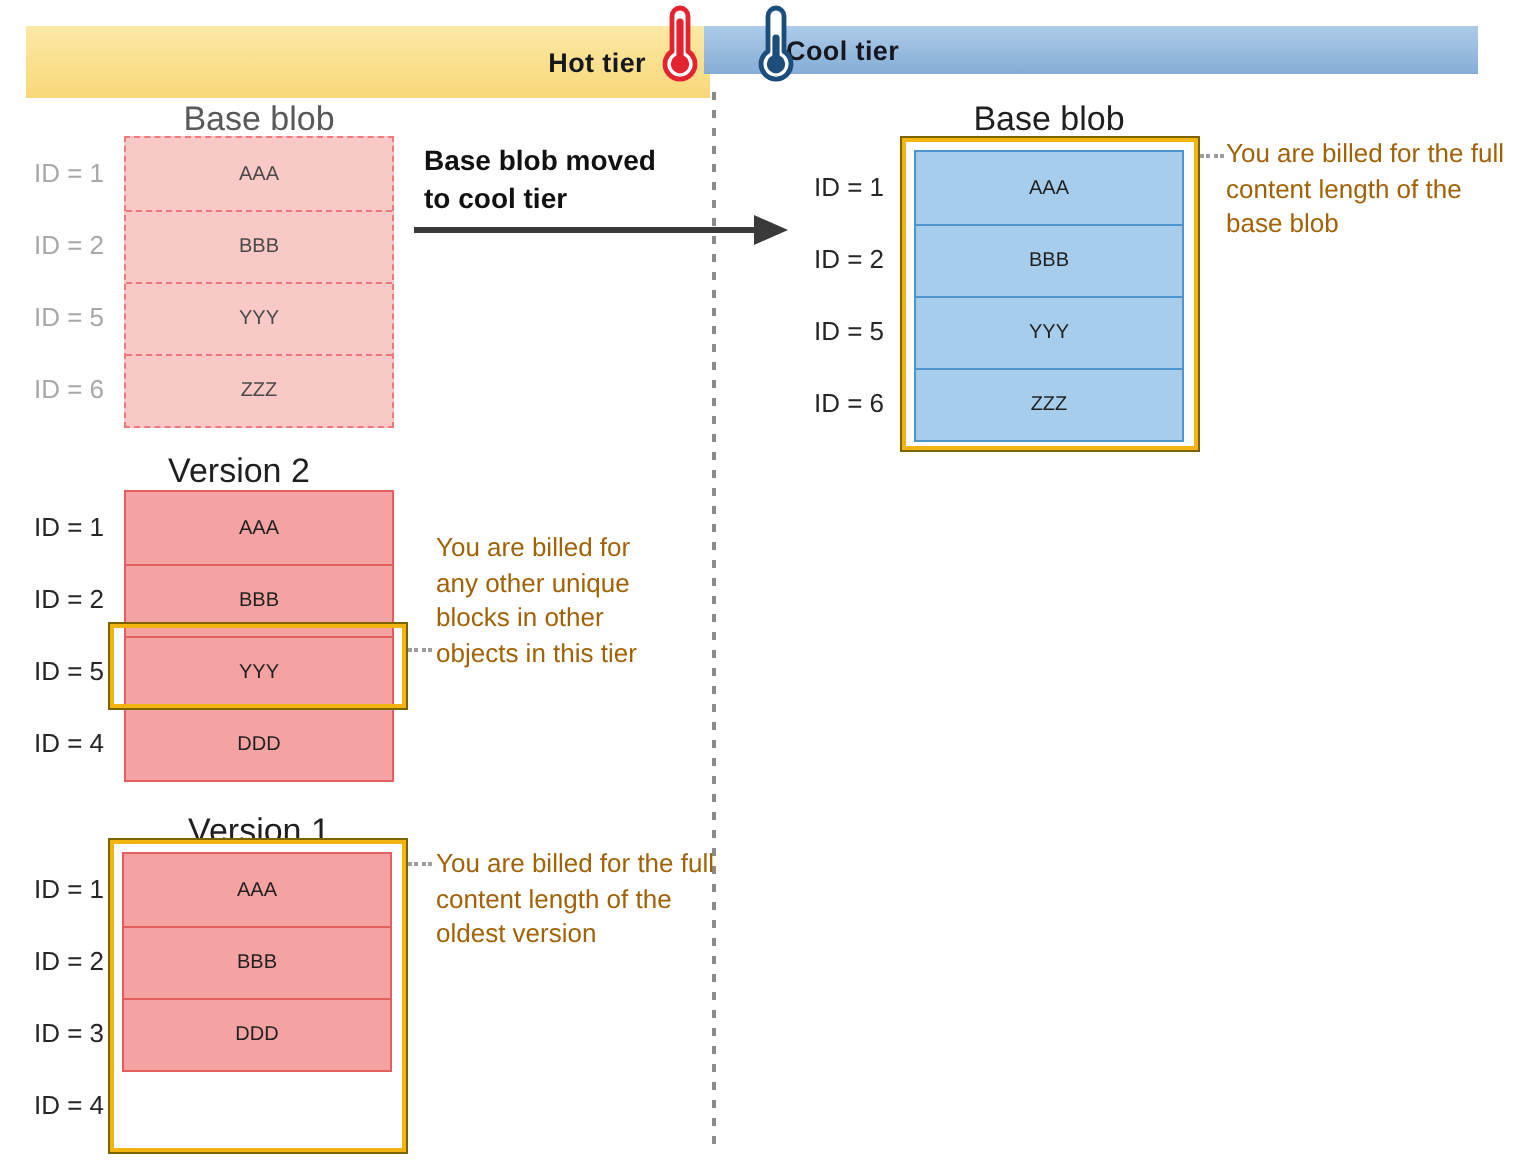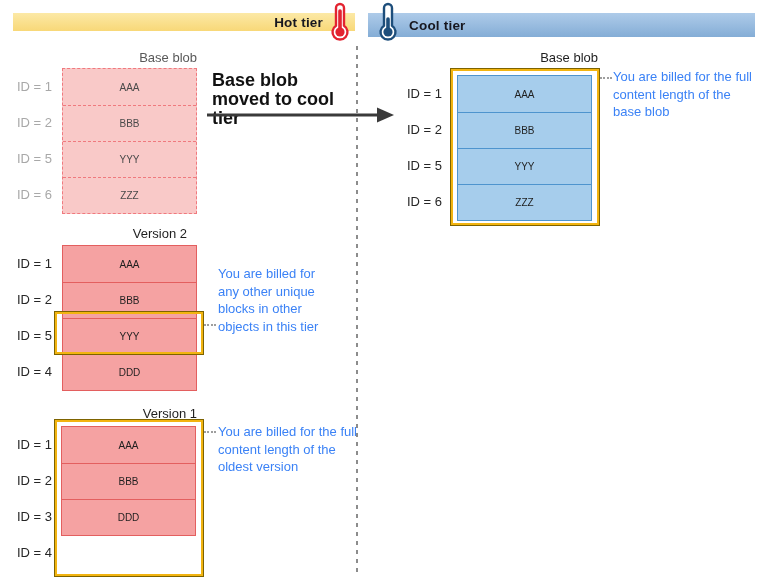--- a/index.html
+++ b/index.html
@@ -2,38 +2,38 @@
 <html style="--hot-bar: #F8D878; --cool-bar: #84ADD6; --hot-base-fill: #F9C9C8; --hot-base-border: #F0797E; --hot-block-fill: #F5A2A2; --hot-block-border: #E35F5F; --cool-block-fill: #A6CDEC; --cool-block-border: #4E94CE; --highlight-gold: #F2B410; --thermo-hot: #E32330; --thermo-cool: #1D4E7B;"><head>
 <meta charset="utf-8">
 <style>
   html,body{margin:0;padding:0;background:#fff;}
   .canvas{
     position:relative;width:762px;height:587px;background:#fff;overflow:hidden;
     font-family:"Liberation Sans",sans-serif;color:#1f1f1f;
   }
   
   .hot-bar{
-    position:absolute;left:13px;top:13px;width:342px;height:18px;
+    position:absolute;left:13px;top:13px;width:342px;height:36px;
     background:linear-gradient(180deg,#FCE9A6,var(--hot-bar,#F8D878));
     display:flex;align-items:center;justify-content:flex-end;padding-right:32px;box-sizing:border-box;
   }
   .cool-bar{
-    position:absolute;left:368px;top:13px;width:387px;height:24px;
+    position:absolute;left:352px;top:13px;width:387px;height:24px;
     background:linear-gradient(180deg,#AECBE9,var(--cool-bar,#84ADD6));
     display:flex;align-items:center;justify-content:flex-start;padding-left:41px;box-sizing:border-box;
   }
   .bar-label{font-size:13.5px;font-weight:bold;color:#17171f;letter-spacing:.2px;}
   .thermo{position:absolute;top:2px;width:24px;height:40px;}
   
   .divider{
     position:absolute;left:356px;top:46px;width:2px;height:530px;
     background:repeating-linear-gradient(180deg,#8c8c8c 0 4px,transparent 4px 9px);
   }
   
-  .sec-title{position:absolute;width:135px;text-align:right;font-size:13px;color:#1f1f1f;}
+  .sec-title{position:absolute;width:135px;text-align:center;font-size:17px;color:#1f1f1f;}
   .sec-title.gray{color:#595959;}
   .ids{position:absolute;width:48px;text-align:center;}
   .idrow{height:36px;display:flex;align-items:center;justify-content:flex-end;font-size:13px;color:#262626;}
   .ids.gray-ids .idrow{color:#a8a8a8;}
   .blocks{position:absolute;width:135px;box-sizing:border-box;}
   .block{height:36px;box-sizing:border-box;display:flex;align-items:center;justify-content:center;font-size:10px;color:#1f1f1f;}
   .pink-dashed{border:1px dashed var(--hot-base-border,#F0797E);background:var(--hot-base-fill,#F9C9C8);}
   .pink-dashed .block{color:#4a4a4a;}
   .pink-dashed .block + .block{border-top:1px dashed var(--hot-base-border,#F0797E);}
   .pink-solid{border:1px solid var(--hot-block-border,#E35F5F);background:var(--hot-block-fill,#F5A2A2);}
@@ -46,22 +46,22 @@
     border:2px solid var(--highlight-gold,#F2B410);
     box-shadow:0 0 0 1px #7d6300;
   }
   .gold-frame .blocks{position:static;width:135px;}
   .gold-row{
     position:absolute;box-sizing:border-box;background:transparent;
     border:2px solid var(--highlight-gold,#F2B410);
     box-shadow:0 0 0 1px #7d6300;
   }
   
-  .note{position:absolute;font-size:13px;line-height:17.5px;color:#3b82f6;}
-  .bold-note{position:absolute;font-size:18px;line-height:19px;font-weight:bold;color:#111;}
+  .note{position:absolute;font-size:13px;line-height:17.5px;color:#a16207;}
+  .bold-note{position:absolute;font-size:14px;line-height:19px;font-weight:bold;color:#111;}
   .dots{position:absolute;width:12px;height:0;border-top:2px dotted #9e9e9e;}
   .arrow-svg{position:absolute;left:205px;top:104px;width:190px;height:22px;}
 </style>
 </head>
 <body>
 
 <div class="canvas">
 
   <div class="hot-bar">
     <span class="bar-label">Hot tier</span>

